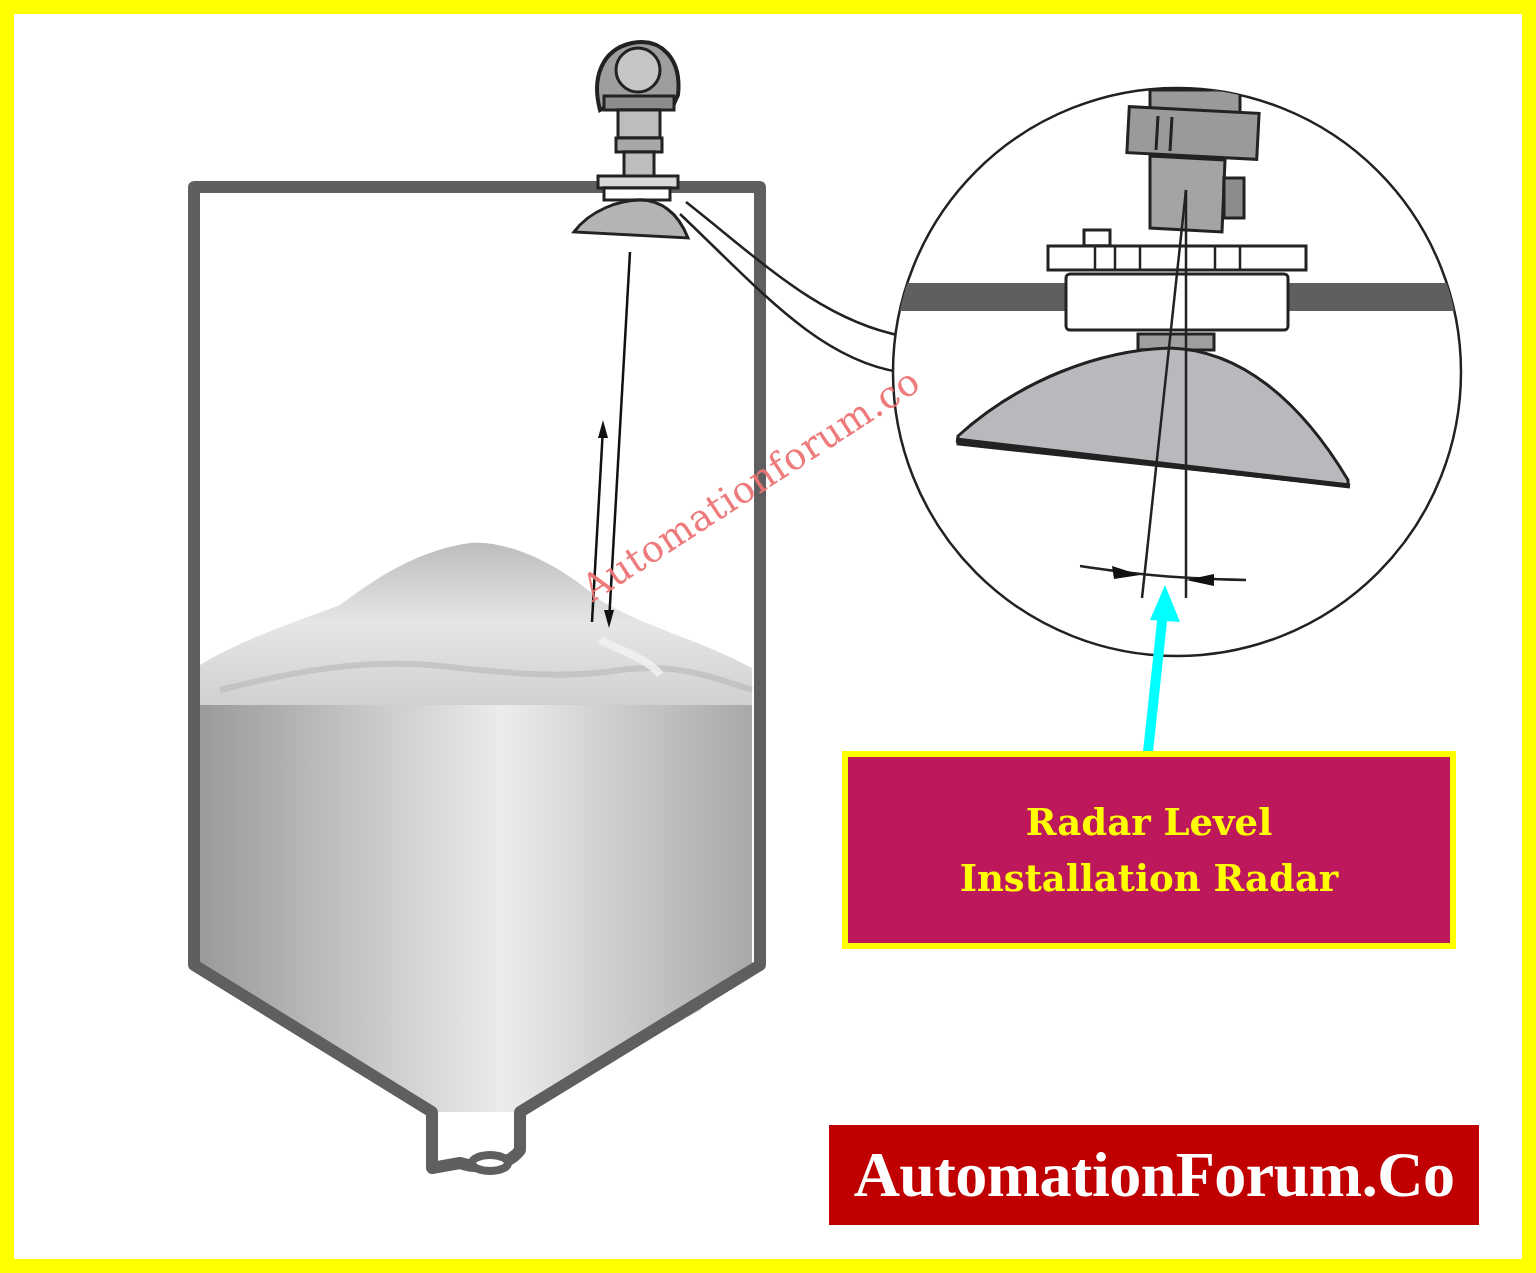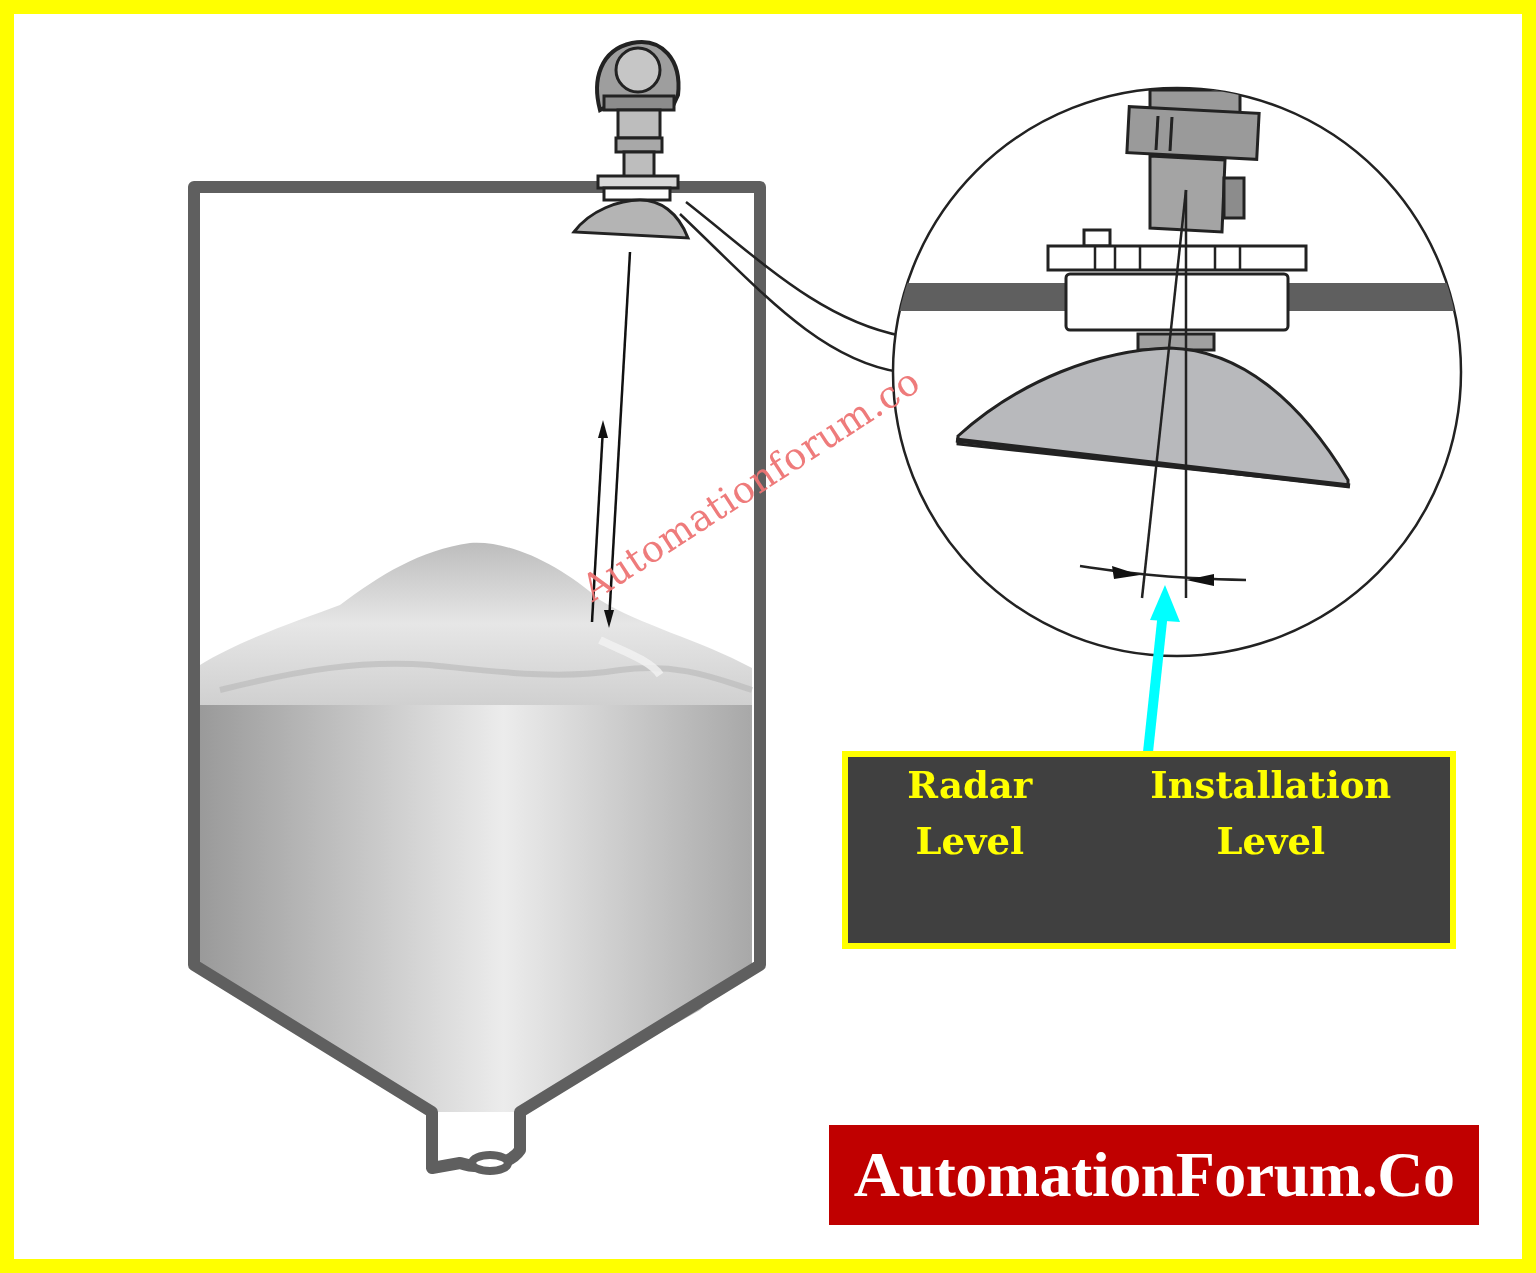--- a/index.html
+++ b/index.html
@@ -22,26 +22,26 @@
     font-family: "DejaVu Serif", serif;
     font-size: 37px;
     letter-spacing: 0.5px;
     white-space: nowrap;
     opacity: 0.95;
   }
   .caption-box {
     position: absolute;
     left: 828px; top: 737px;
     width: 602px; height: 186px;
-    background: #404040;
+    background: #be185d;
     border: 6px solid #ffff00;
     outline: 0;
     box-sizing: content-box;
-    display: flex; flex-direction: row;
-    justify-content: center;
+    display: flex; flex-direction: column;
+    align-items: center; justify-content: center;
   }
   .caption-line {
     color: #ffff00;
     font-family: "DejaVu Serif", serif;
     font-weight: bold;
     font-size: 37px;
     line-height: 56px;
     text-align: center;
   }
   .brand-box {
@@ -153,20 +153,20 @@
     <g>
       <line x1="1148" y1="752" x2="1163" y2="612" stroke="#00ffff" stroke-width="10"></line>
       <path d="M1165,585 L1150,620 L1180,622 Z" fill="#00ffff"></path>
     </g>
   </svg>
 
   <div class="watermark">Automationforum.co</div>
 
   <div class="caption-box">
     <div class="caption-line">Radar Level</div>
-    <div class="caption-line">Installation Level</div>
+    <div class="caption-line">Installation Radar</div>
   </div>
 
   <div class="brand-box">
     <span class="brand-text">AutomationForum.Co</span>
   </div>
 
 </div>
 
 </body></html>

